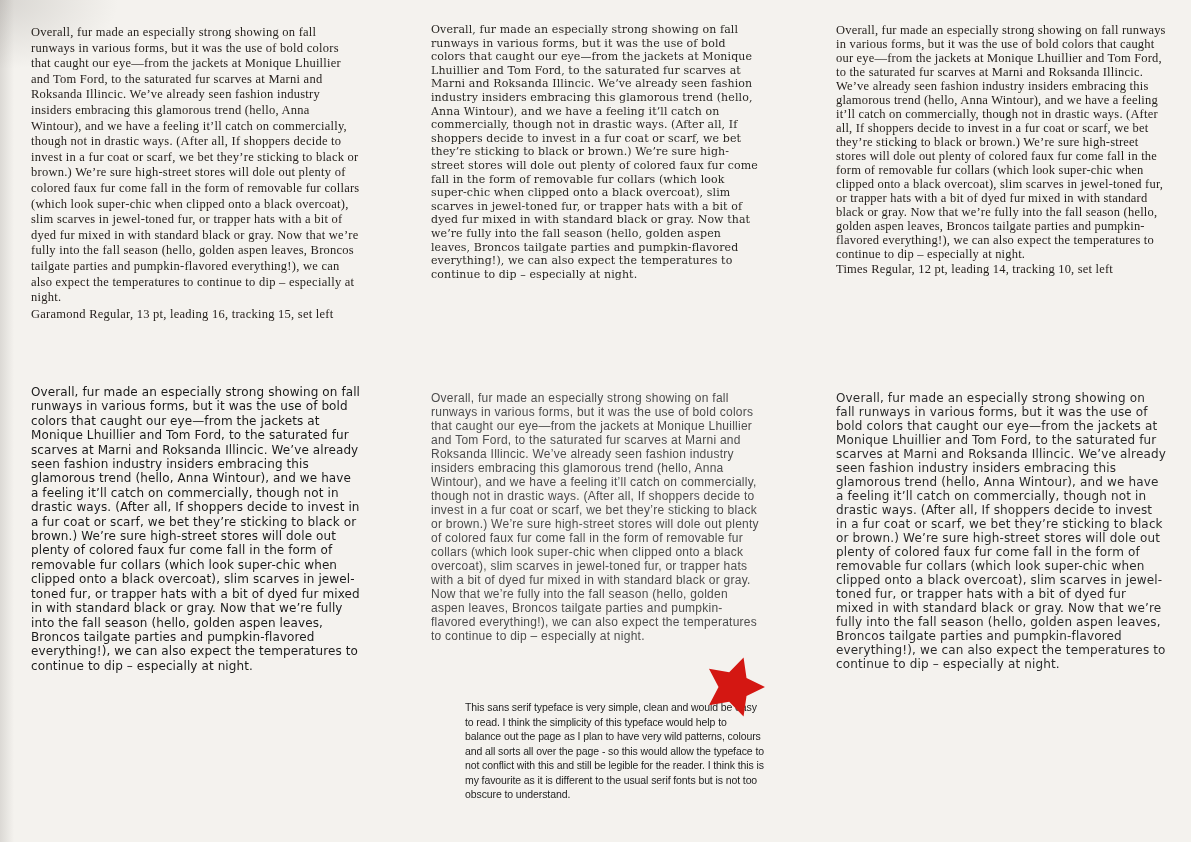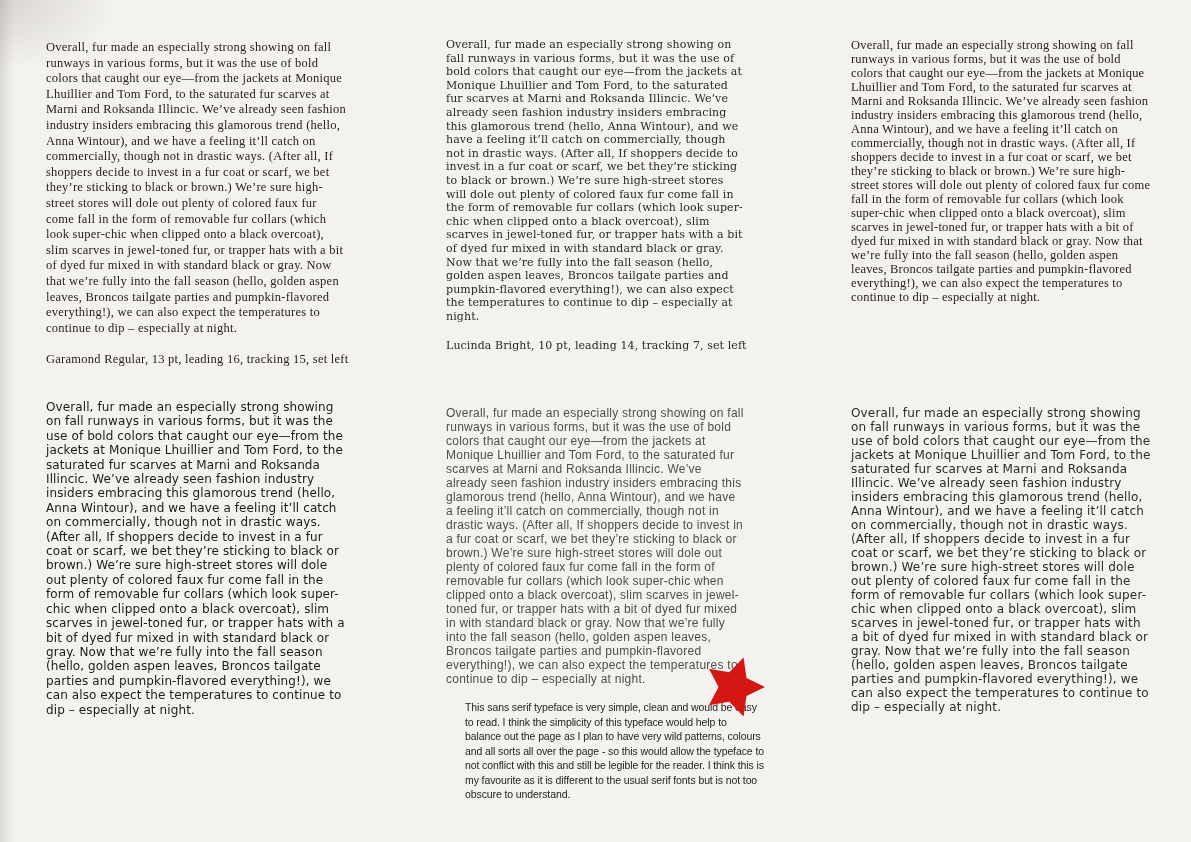--- a/index.html
+++ b/index.html
@@ -20,21 +20,21 @@
     background:linear-gradient(to right, rgba(90,85,80,0.16), rgba(90,85,80,0.0));
     pointer-events:none;
   }
   .corner-shade{
     position:absolute;left:0;top:0;width:120px;height:70px;
     background:radial-gradient(ellipse at 0% 0%, rgba(90,85,80,0.18), rgba(90,85,80,0.0) 70%);
     pointer-events:none;
   }
 
   .block{position:absolute;}
-  .block p{margin:16px;}
+  .block p{margin:1px;}
   .caption{
     color:var(--caption-red,#d2300f);
     white-space:nowrap;
   }
   .caption.wrap{white-space:normal;}
 
   
   .b1{left:30px;top:24px;width:332px;}
   .b1 .body,.b1 .caption{
     font-family:"Liberation Serif", serif;
@@ -99,25 +99,25 @@
   <div class="edge-shade"></div>
   <div class="corner-shade"></div>
 
   <section class="block b1">
     <p class="body">Overall, fur made an especially strong showing on fall runways in various forms, but it was the use of bold colors that caught our eye—from the jackets at Monique Lhuillier and Tom Ford, to the saturated fur scarves at Marni and Roksanda Illincic. We’ve already seen fashion industry insiders embracing this glamorous trend (hello, Anna Wintour), and we have a feeling it’ll catch on commercially, though not in drastic ways. (After all, If shoppers decide to invest in a fur coat or scarf, we bet they’re sticking to black or brown.) We’re sure high-street stores will dole out plenty of colored faux fur come fall in the form of removable fur collars (which look super-chic when clipped onto a black overcoat), slim scarves in jewel-toned fur, or trapper hats with a bit of dyed fur mixed in with standard black or gray. Now that we’re fully into the fall season (hello, golden aspen leaves, Broncos tailgate parties and pumpkin-flavored everything!), we can also expect the temperatures to continue to dip – especially at night.</p>
     <p class="caption">Garamond Regular, 13 pt, leading 16, tracking 15, set left</p>
   </section>
 
   <section class="block b2">
     <p class="body">Overall, fur made an especially strong showing on fall runways in various forms, but it was the use of bold colors that caught our eye—from the jackets at Monique Lhuillier and Tom Ford, to the saturated fur scarves at Marni and Roksanda Illincic. We’ve already seen fashion industry insiders embracing this glamorous trend (hello, Anna Wintour), and we have a feeling it’ll catch on commercially, though not in drastic ways. (After all, If shoppers decide to invest in a fur coat or scarf, we bet they’re sticking to black or brown.) We’re sure high-street stores will dole out plenty of colored faux fur come fall in the form of removable fur collars (which look super-chic when clipped onto a black overcoat), slim scarves in jewel-toned fur, or trapper hats with a bit of dyed fur mixed in with standard black or gray. Now that we’re fully into the fall season (hello, golden aspen leaves, Broncos tailgate parties and pumpkin-flavored everything!), we can also expect the temperatures to continue to dip – especially at night.</p>
-    <p class="caption">Lucinda Bright, 10 pt, leading 14, tracking 7, set left</p>
   </section>
 
   <section class="block b3">
     <p class="body">Overall, fur made an especially strong showing on fall runways in various forms, but it was the use of bold colors that caught our eye—from the jackets at Monique Lhuillier and Tom Ford, to the saturated fur scarves at Marni and Roksanda Illincic. We’ve already seen fashion industry insiders embracing this glamorous trend (hello, Anna Wintour), and we have a feeling it’ll catch on commercially, though not in drastic ways. (After all, If shoppers decide to invest in a fur coat or scarf, we bet they’re sticking to black or brown.) We’re sure high-street stores will dole out plenty of colored faux fur come fall in the form of removable fur collars (which look super-chic when clipped onto a black overcoat), slim scarves in jewel-toned fur, or trapper hats with a bit of dyed fur mixed in with standard black or gray. Now that we’re fully into the fall season (hello, golden aspen leaves, Broncos tailgate parties and pumpkin-flavored everything!), we can also expect the temperatures to continue to dip – especially at night.</p>
+    <p class="caption">Times Regular, 12 pt, leading 14, tracking 10, set left</p>
   </section>
 
   <section class="block b4">
     <p class="body">Overall, fur made an especially strong showing on fall runways in various forms, but it was the use of bold colors that caught our eye—from the jackets at Monique Lhuillier and Tom Ford, to the saturated fur scarves at Marni and Roksanda Illincic. We’ve already seen fashion industry insiders embracing this glamorous trend (hello, Anna Wintour), and we have a feeling it’ll catch on commercially, though not in drastic ways. (After all, If shoppers decide to invest in a fur coat or scarf, we bet they’re sticking to black or brown.) We’re sure high-street stores will dole out plenty of colored faux fur come fall in the form of removable fur collars (which look super-chic when clipped onto a black overcoat), slim scarves in jewel-toned fur, or trapper hats with a bit of dyed fur mixed in with standard black or gray. Now that we’re fully into the fall season (hello, golden aspen leaves, Broncos tailgate parties and pumpkin-flavored everything!), we can also expect the temperatures to continue to dip – especially at night.</p>
   </section>
 
   <section class="block b5">
     <p class="body">Overall, fur made an especially strong showing on fall runways in various forms, but it was the use of bold colors that caught our eye—from the jackets at Monique Lhuillier and Tom Ford, to the saturated fur scarves at Marni and Roksanda Illincic. We’ve already seen fashion industry insiders embracing this glamorous trend (hello, Anna Wintour), and we have a feeling it’ll catch on commercially, though not in drastic ways. (After all, If shoppers decide to invest in a fur coat or scarf, we bet they’re sticking to black or brown.) We’re sure high-street stores will dole out plenty of colored faux fur come fall in the form of removable fur collars (which look super-chic when clipped onto a black overcoat), slim scarves in jewel-toned fur, or trapper hats with a bit of dyed fur mixed in with standard black or gray. Now that we’re fully into the fall season (hello, golden aspen leaves, Broncos tailgate parties and pumpkin-flavored everything!), we can also expect the temperatures to continue to dip – especially at night.</p>
   </section>
 

